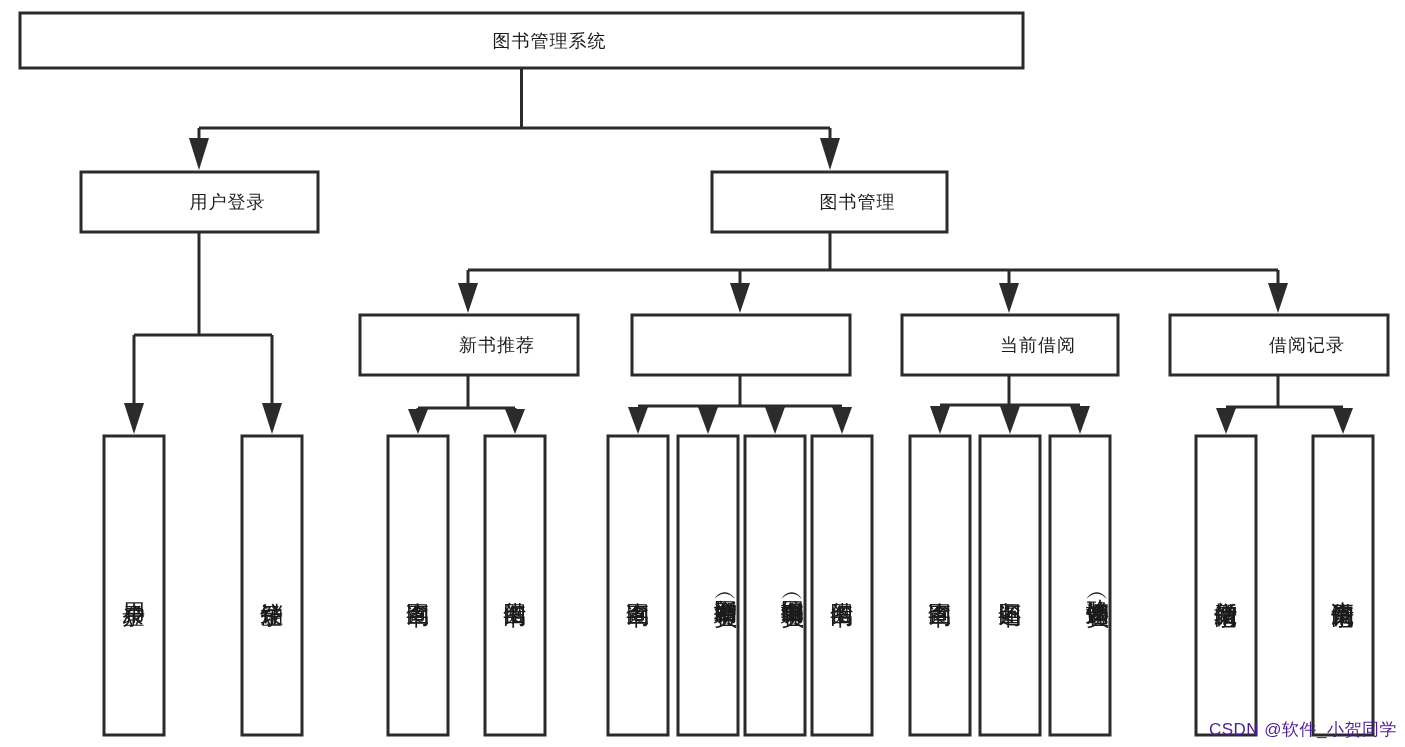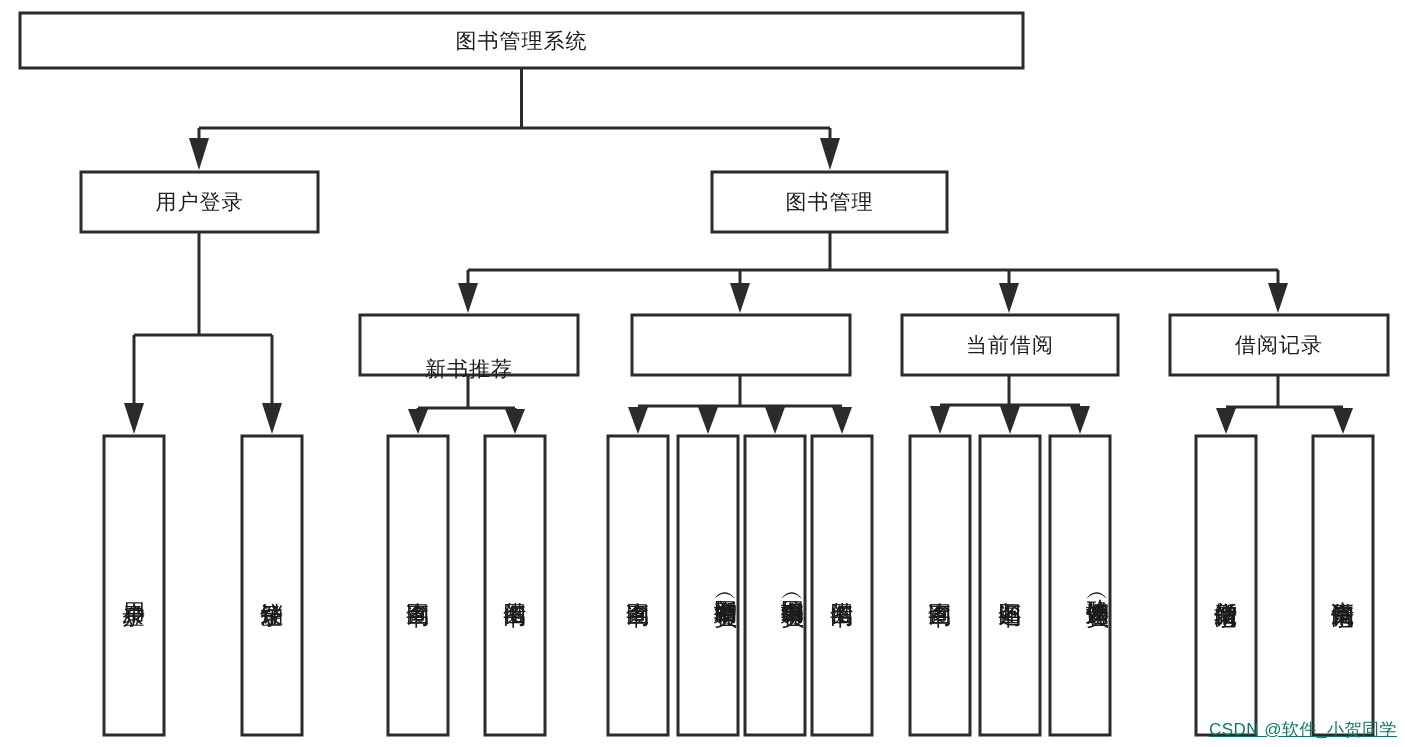--- a/index.html
+++ b/index.html
@@ -53,37 +53,37 @@
     letter-spacing: 1px;
     white-space: nowrap;
     pointer-events: none;
     font-family: "Liberation Sans", "DejaVu Sans", sans-serif;
   }
   .hlabel-wrap {
     position: absolute;
     display: flex;
     align-items: center;
     justify-content: center;
-    font-size: 21px;
+    font-size: 18px;
     color: #1b1b1b;
     letter-spacing: 1px;
     white-space: nowrap;
     pointer-events: none;
     font-family: "Liberation Sans", "DejaVu Sans", sans-serif;
+    padding-left: 28px;
   }
   #watermark {
     position: absolute;
     right: 8px;
     bottom: 6px;
     font-size: 17px;
-    color: #0f766e;
+    color: #4c1d95;
     letter-spacing: 0.5px;
     font-family: "Liberation Sans", "DejaVu Sans", sans-serif;
     user-select: none;
-    text-decoration: underline;
   }
 </style>
 </head>
 <body>
 
 <div id="diagram-root">
 
   <svg id="flow-svg" viewBox="0 0 1405 747">
 
     <g>
@@ -173,21 +173,21 @@
     <rect class="node-box" x="1050" y="436" width="60" height="299"></rect>
     <rect class="node-box" x="1196" y="436" width="60" height="299"></rect>
     <rect class="node-box" x="1313" y="436" width="60" height="299"></rect>
   </svg>
 
   <div class="hlabel-wrap" style="left:20px; top:13px; width:1003px; height:55px;">图书管理系统</div>
 
   <div class="hlabel-wrap" style="left:81px; top:172px; width:237px; height:60px;">用户登录</div>
   <div class="hlabel-wrap" style="left:712px; top:172px; width:235px; height:60px;border-radius:24px;">图书管理</div>
 
-  <div class="hlabel-wrap" style="left:360px; top:315px; width:218px; height:60px;margin-top:24px;">新书推荐</div>
+  <div class="hlabel-wrap" style="left:360px; top:315px; width:218px; height:60px;">新书推荐</div>
   <div class="hlabel-wrap" style="left:1170px; top:315px; width:218px; height:60px;">借阅记录</div>
   <div class="hlabel-wrap" style="left:902px; top:315px; width:216px; height:60px;">当前借阅</div>
 
   <div class="vlabel-wrap" style="left: 104px; top: 436px; width: 60px; height: 299px; align-items: center;">用户登录</div>
   <div class="vlabel-wrap" style="left: 242px; top: 436px; width: 60px; height: 299px; align-items: center;">注销登录</div>
   <div class="vlabel-wrap" style="left: 388px; top: 436px; width: 60px; height: 299px; align-items: center;">查询图书</div>
   <div class="vlabel-wrap" style="left: 485px; top: 436px; width: 60px; height: 299px; align-items: center;">借阅图书</div>
   <div class="vlabel-wrap" style="left: 608px; top: 436px; width: 60px; height: 299px; align-items: center;">查询图书</div>
   <div class="vlabel-wrap" style="left:678px; top:436px; width:60px; height:299px; align-items:flex-start;">新增图书（管理员）</div>
   <div class="vlabel-wrap" style="left:745px; top:436px; width:60px; height:299px; align-items:flex-start;">编辑图书（管理员）</div>

